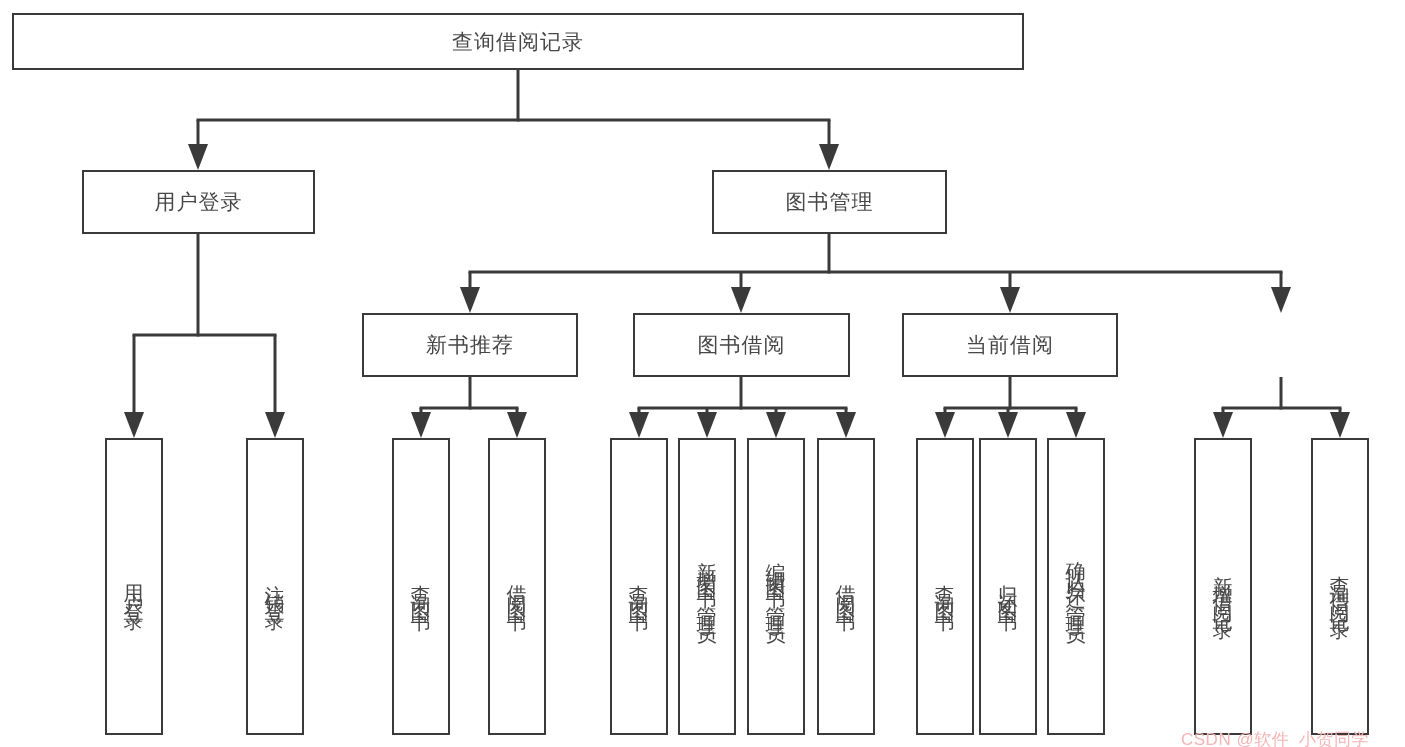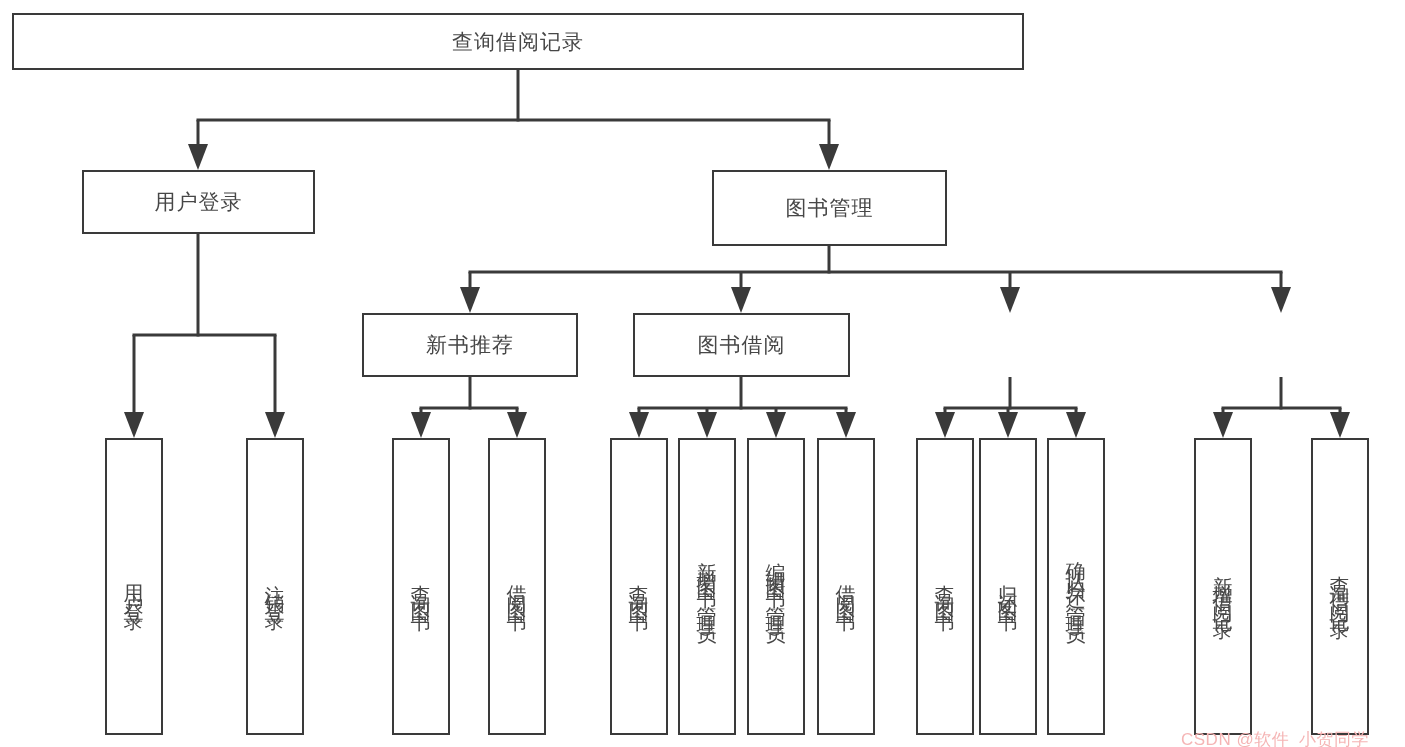--- a/index.html
+++ b/index.html
@@ -140,24 +140,25 @@
     <line x1="1221.5" y1="408" x2="1341.5" y2="408"></line>
     <line x1="1223" y1="408" x2="1223" y2="428"></line>
     <polygon points="1213,412 1233,412 1223,438"></polygon>
     <line x1="1340" y1="408" x2="1340" y2="428"></line>
     <polygon points="1330,412 1350,412 1340,438"></polygon>
   </svg>
 
   <div class="hnode" style="left:12px; top:13px; width:1012px; height:57px;">查询借阅记录</div>
 
   <div class="hnode" style="left:82px; top:170px; width:233px; height:64px;">用户登录</div>
-  <div class="hnode" style="left:712px; top:170px; width:235px; height:76px;text-align:right;">图书管理</div>
+  <div class="hnode" style="left:712px; top:170px; width:235px; height:64px;text-align:right;">图书管理</div>
 
   <div class="hnode" style="left:633px; top:313px; width:217px; height:64px;">图书借阅</div>
   <div class="hnode" style="left:362px; top:313px; width:216px; height:64px;">新书推荐</div>
+  <div class="hnode" style="left:902px; top:313px; width:216px; height:64px;">当前借阅</div>
 
   <div class="vnode" style="left:105px;">
     <span>用户登录</span>
   </div>
   <div class="vnode" style="left:246px;">
     <span>注销登录</span>
   </div>
 
   <div class="vnode" style="left:392px;">
     <span>查询图书</span>

